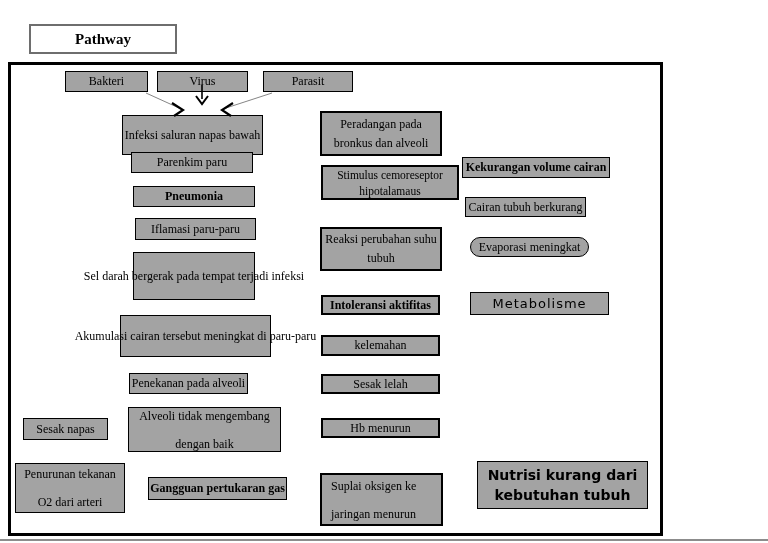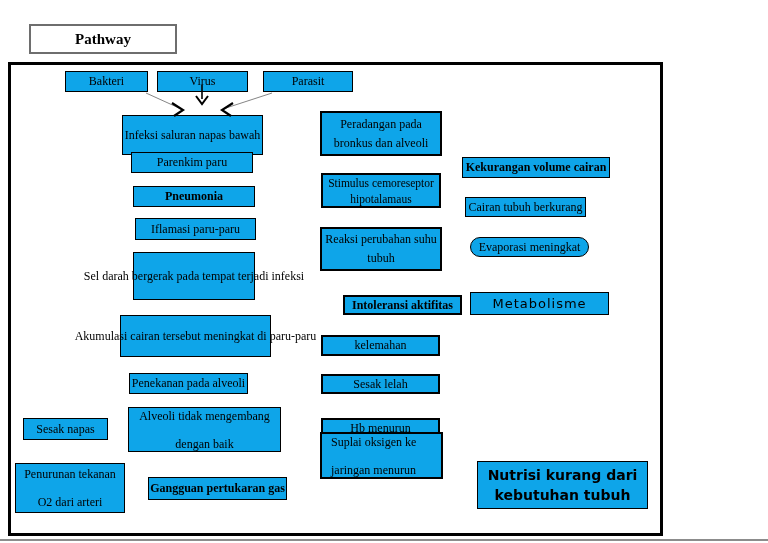--- a/index.html
+++ b/index.html
@@ -19,21 +19,21 @@
     box-sizing:border-box;
   }
   .main-border{
     position:absolute;left:8px;top:62px;width:655px;height:474px;
     border:3px solid #000;box-sizing:border-box;
     background:#fff;
   }
   .node{
     position:absolute;
     border:1.5px solid #000;
-    background:#0ea5e9;
+    background:#a3a3a3;
     box-sizing:border-box;
     display:flex;align-items:center;justify-content:center;
     text-align:center;
     font-size:12px;line-height:19px;
     z-index:2;
   }
   .node .lbl{display:block;}
   .nw .lbl{white-space:nowrap;}
   .pre .lbl{white-space:pre-line;}
   .bold{font-weight:bold;}
@@ -106,41 +106,41 @@
 O2 dari arteri</span>
   </div>
   <div class="node nw bold" style="left:148px;top:477px;width:139px;height:23px;">
     <span class="lbl">Gangguan pertukaran gas</span>
   </div>
 
   <div class="node pre mid" style="left:320px;top:111px;width:122px;height:45px;">
     <span class="lbl">Peradangan pada
 bronkus dan alveoli</span>
   </div>
-  <div class="node pre mid" style="left:321px;top:173px;width:120px;height:35px;font-size:11.5px;line-height:16px;">
+  <div class="node pre mid" style="left:321px;top:165px;width:138px;height:35px;font-size:11.5px;line-height:16px;">
     <span class="lbl">Stimulus cemoreseptor
 hipotalamaus</span>
   </div>
   <div class="node pre mid" style="left:320px;top:227px;width:122px;height:44px;">
     <span class="lbl">Reaksi perubahan suhu
 tubuh</span>
   </div>
-  <div class="node nw mid bold" style="left:321px;top:295px;width:119px;height:20px;margin-left:22px;">
+  <div class="node nw mid bold" style="left:321px;top:295px;width:119px;height:20px;">
     <span class="lbl">Intoleransi aktifitas</span>
   </div>
   <div class="node nw mid" style="left:321px;top:335px;width:119px;height:21px;align-items:center;">
     <span class="lbl">kelemahan</span>
   </div>
   <div class="node nw mid" style="left:321px;top:374px;width:119px;height:20px;">
     <span class="lbl">Sesak lelah</span>
   </div>
   <div class="node nw mid" style="left:321px;top:418px;width:119px;height:20px;">
     <span class="lbl">Hb menurun</span>
   </div>
-  <div class="node pre mid leftal lh20" style="left:320px;top:432px;width:123px;height:47px;">
+  <div class="node pre mid leftal lh20" style="left:320px;top:473px;width:123px;height:53px;">
     <span class="lbl">Suplai oksigen ke
 jaringan menurun</span>
   </div>
 
   <div class="node nw bold" style="left:462px;top:157px;width:148px;height:21px;">
     <span class="lbl">Kekurangan volume cairan</span>
   </div>
   <div class="node nw" style="left:465px;top:197px;width:121px;height:20px;">
     <span class="lbl">Cairan tubuh berkurang</span>
   </div>

